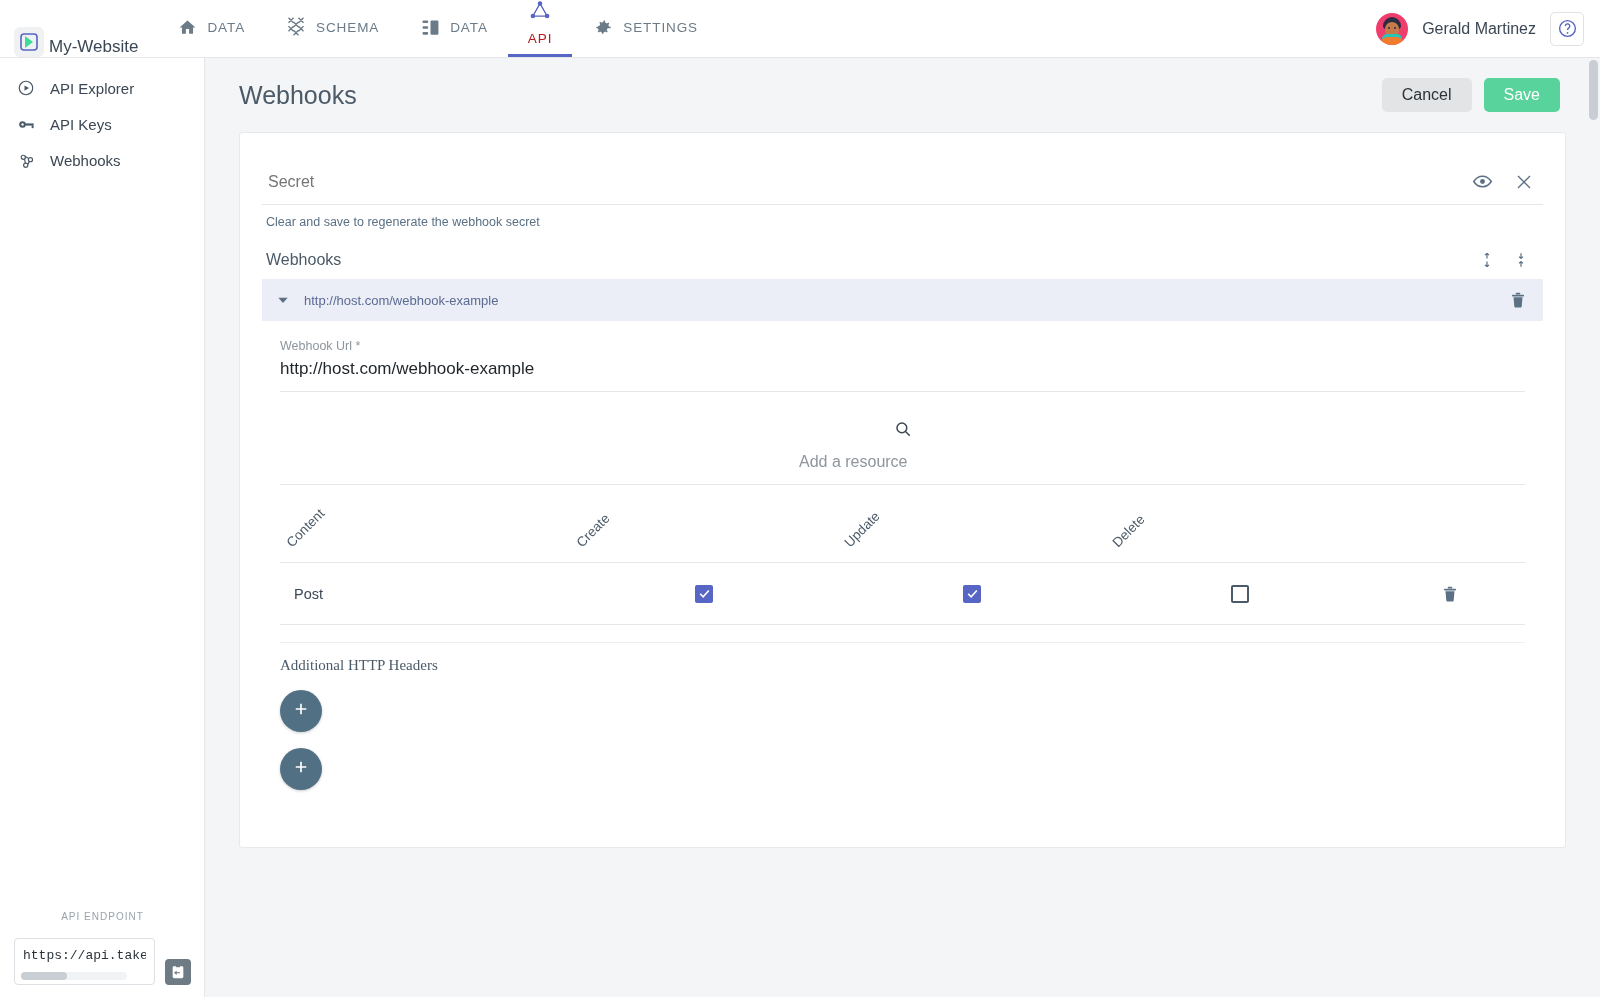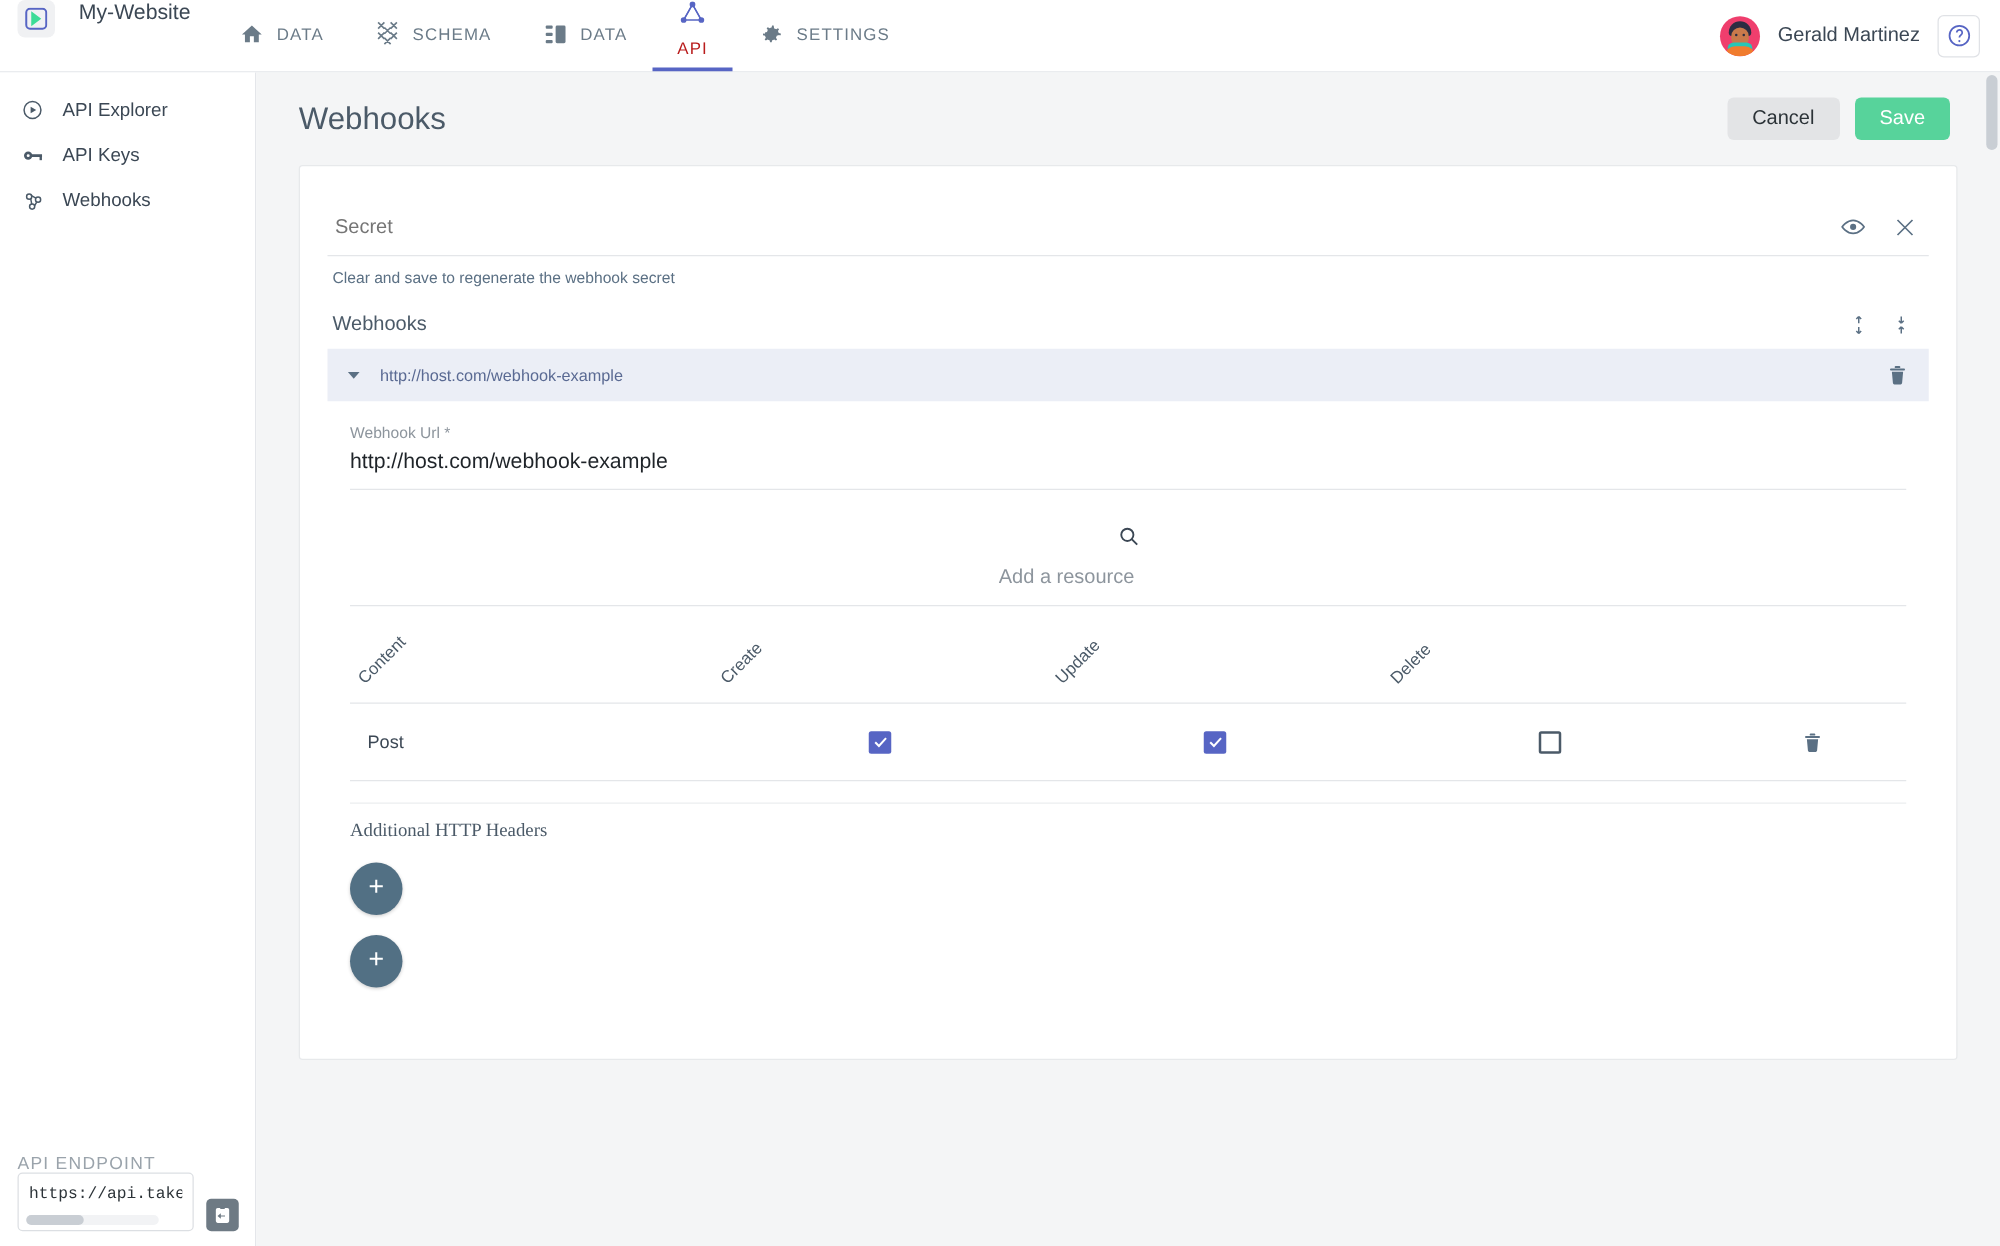--- a/index.html
+++ b/index.html
@@ -15,23 +15,23 @@
   
   .topbar {
     height: 58px;
     background: #ffffff;
     border-bottom: 1px solid #e4e6ea;
     display: flex;
     align-items: stretch;
     position: relative;
   }
   .brand {
-    display: flex; align-items: flex-start;
+    display: flex; align-items: flex-end;
     padding: 0 18px 0 14px;
-    gap: 19px;
+    gap: 5px;
   }
   .brand-logo {
     width: 30px; height: 30px;
     border-radius: 6px;
     background: #f0f1f3;
     display: flex; align-items: center; justify-content: center;
   }
   .brand-name {
     font-size: 17px; color: #3b4754; font-weight: 400;
     white-space: nowrap;
@@ -97,22 +97,23 @@
     user-select: none;
   }
   .side-item .side-ico { width:20px; height:20px; display:flex; align-items:center; justify-content:center; flex:0 0 20px; }
 
   .endpoint-box {
     position: absolute; left: 0; bottom: 12px;
     width: 205px;
     padding: 0 14px;
   }
   .endpoint-label {
-    font-size: 14px; color: #9aa3ab; letter-spacing: 1px;
-    margin-bottom: 0;
+    font-size: 10px; color: #9aa3ab; letter-spacing: 1px;
+    margin-bottom: 16px;
+    text-align: center;
   }
   .endpoint-row { display: flex; align-items: flex-end; gap: 10px; }
   .endpoint-input-wrap {
     flex: 1 1 auto;
     border: 1px solid #dcdfe3; border-radius: 4px;
     background: #fff;
     height: 47px;
     padding: 6px 8px 0 8px;
     position: relative;
     overflow: hidden;

